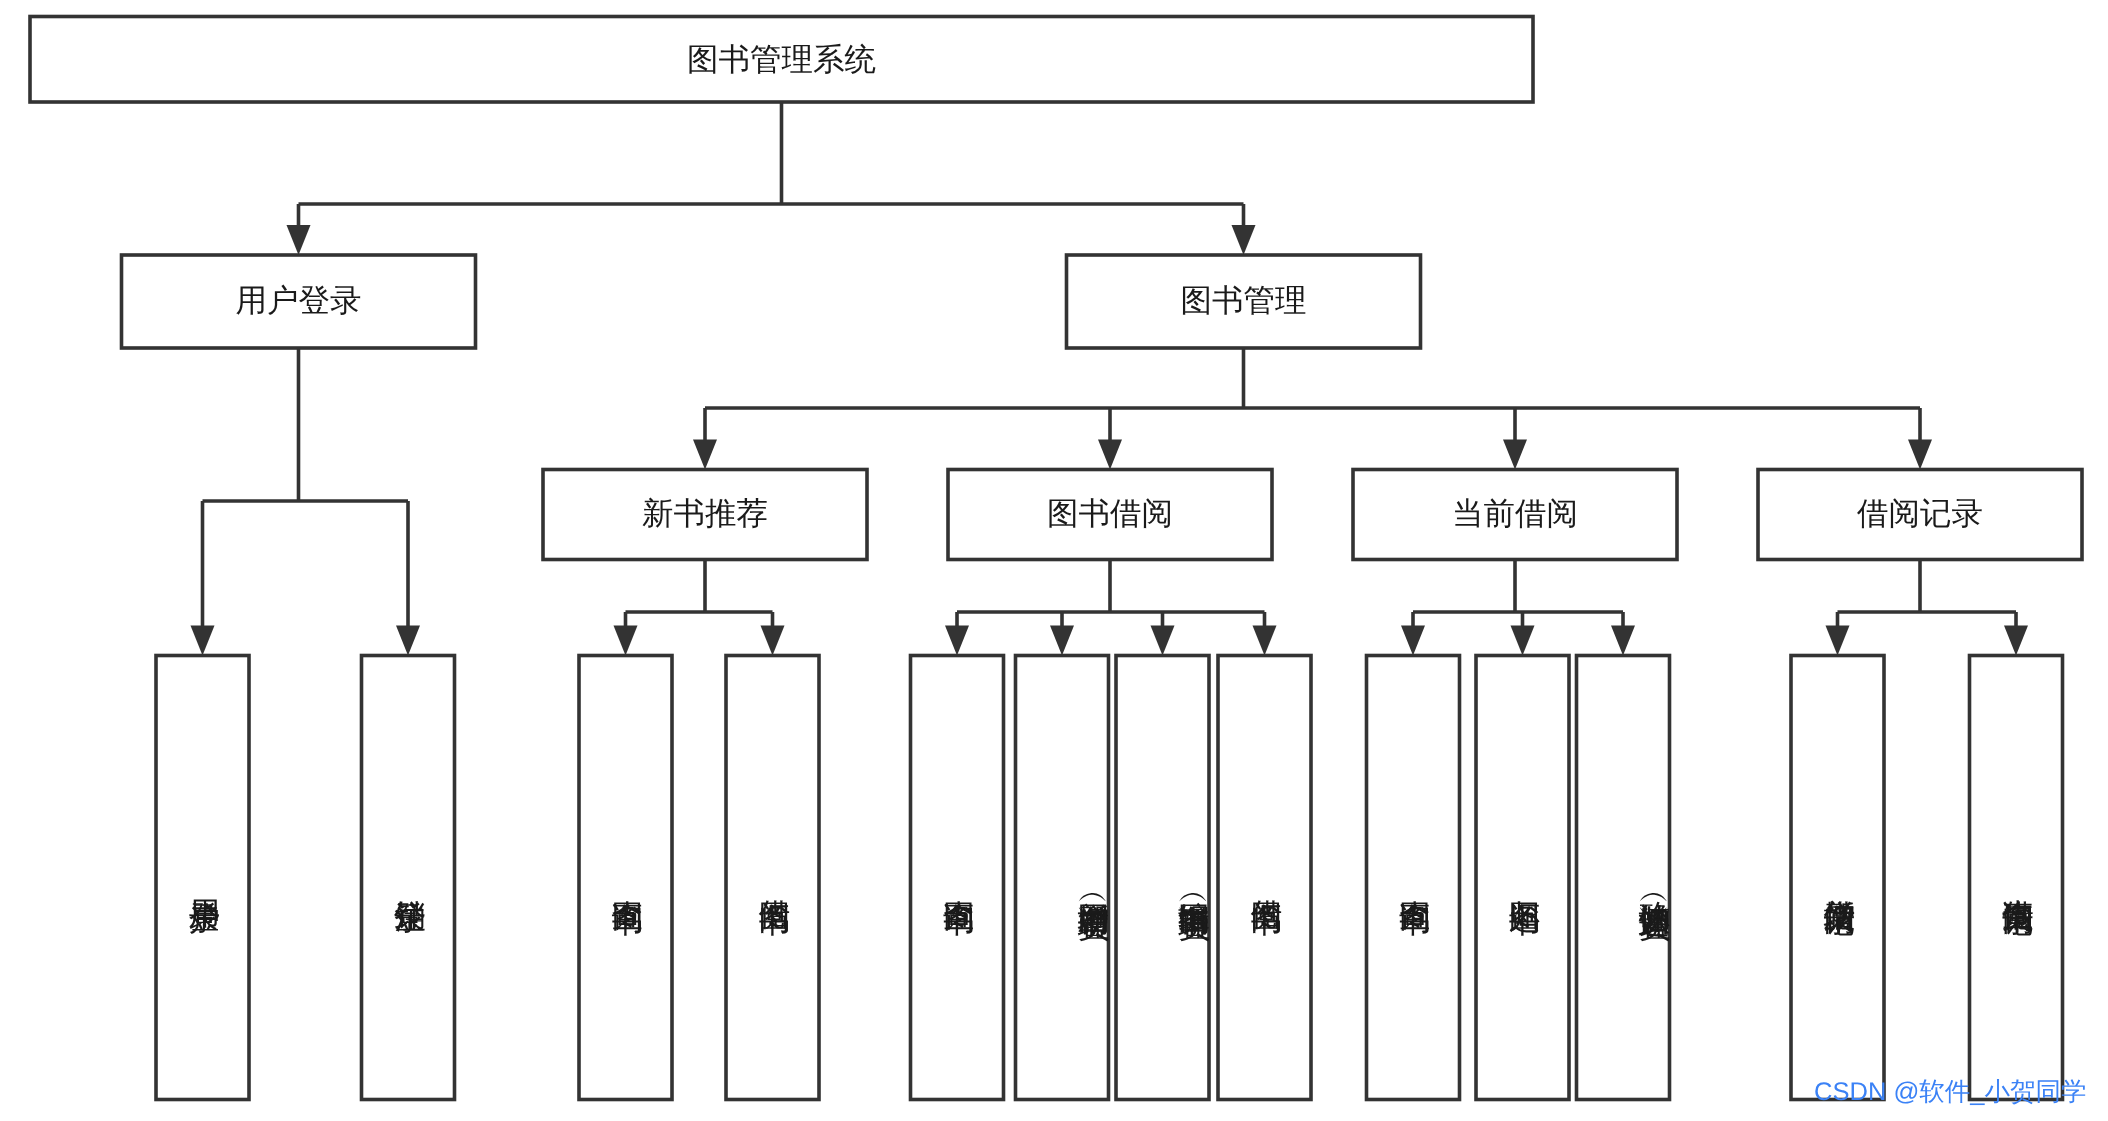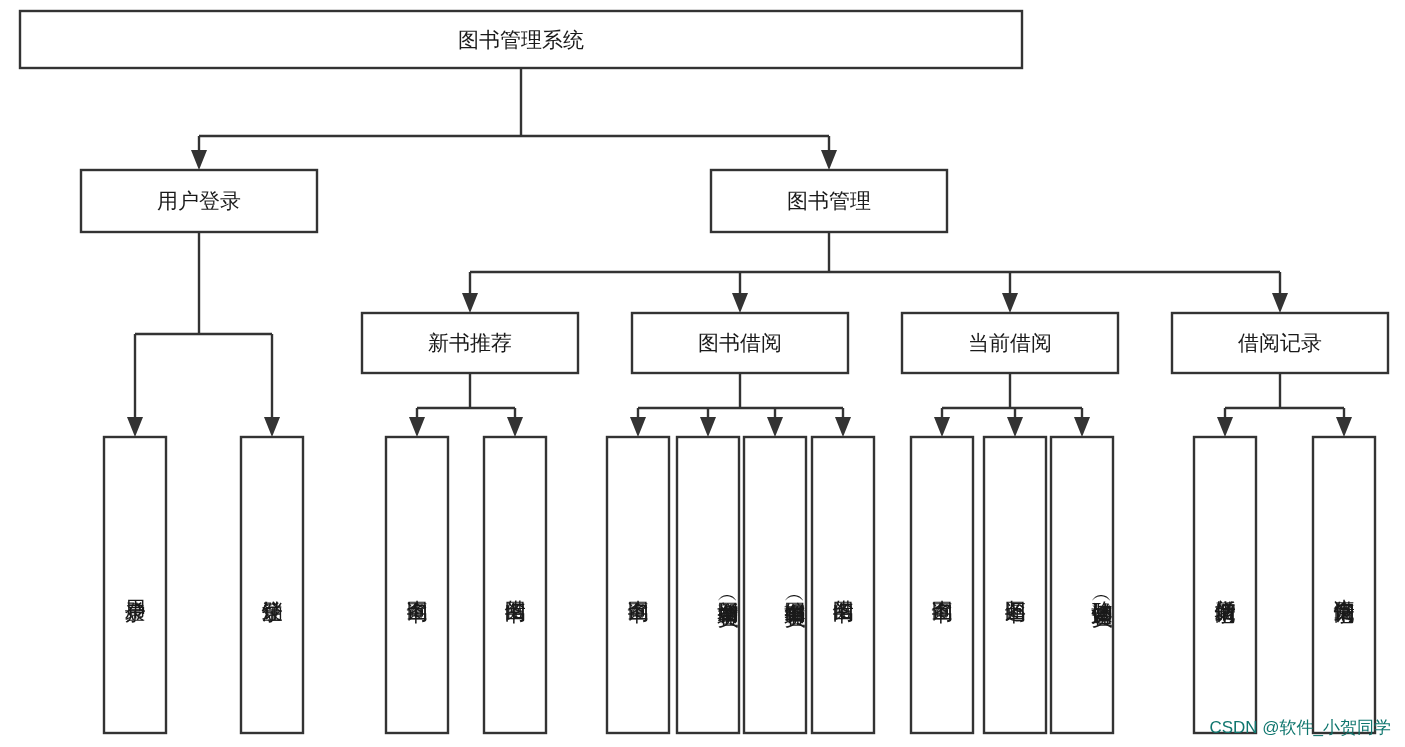--- a/index.html
+++ b/index.html
@@ -55,21 +55,21 @@
     text-align: center;
     white-space: nowrap;
     pointer-events: none;
   }
   .watermark {
     position: absolute;
     right: 14px;
     bottom: 8px;
     font-family: "Liberation Sans", "DejaVu Sans", sans-serif;
     font-size: 17px;
-    color: #0f766e;
+    color: #3b82f6;
     white-space: nowrap;
   }
 </style>
 </head>
 <body>
 
 <div id="diagram-root">
 
   <svg width="1405" height="747" viewBox="0 0 1405 747">
 

